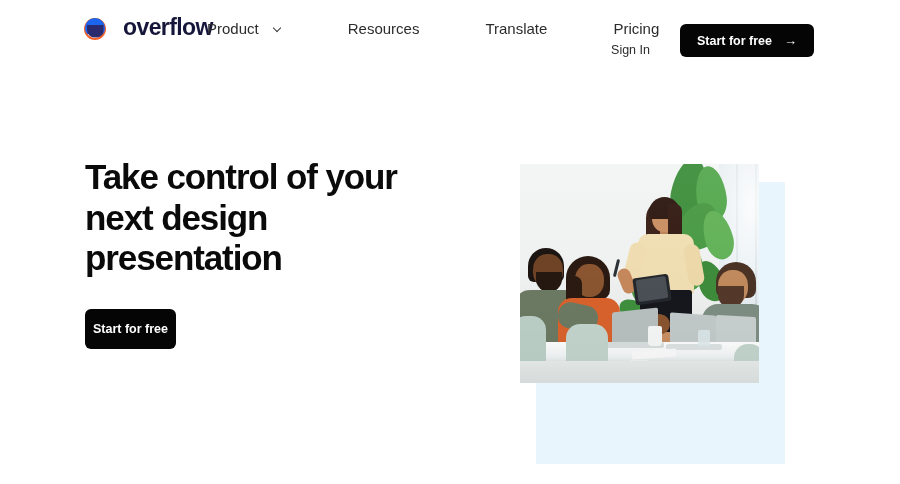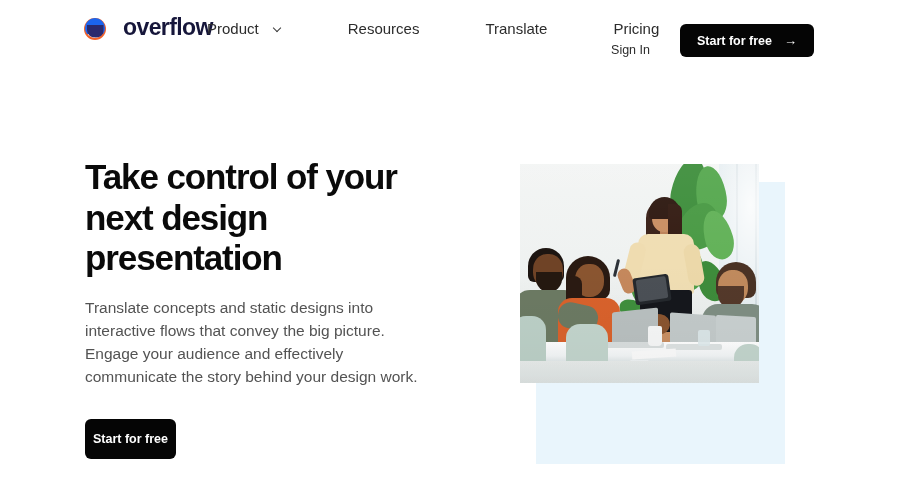--- a/index.html
+++ b/index.html
@@ -420,21 +420,20 @@
         <span class="arrow">→</span>
       </button>
     </div>
 
   </header>
 
   <section class="hero">
 
     <div class="hero-copy">
       <h1 class="hero-title">Take control of your next design presentation</h1>
-      <p class="hero-sub">Translate concepts and static designs into interactive flows that convey the big picture. Engage your audience and effectively communicate the story behind your design work.</p>
       <button class="hero-cta">Start for free</button>
     </div>
 
     <div class="hero-media">
 
       <div class="accent-block"></div>
 
       <div class="photo-frame">
         <div class="ph-wall"></div>
         <div class="ph-window"></div>

